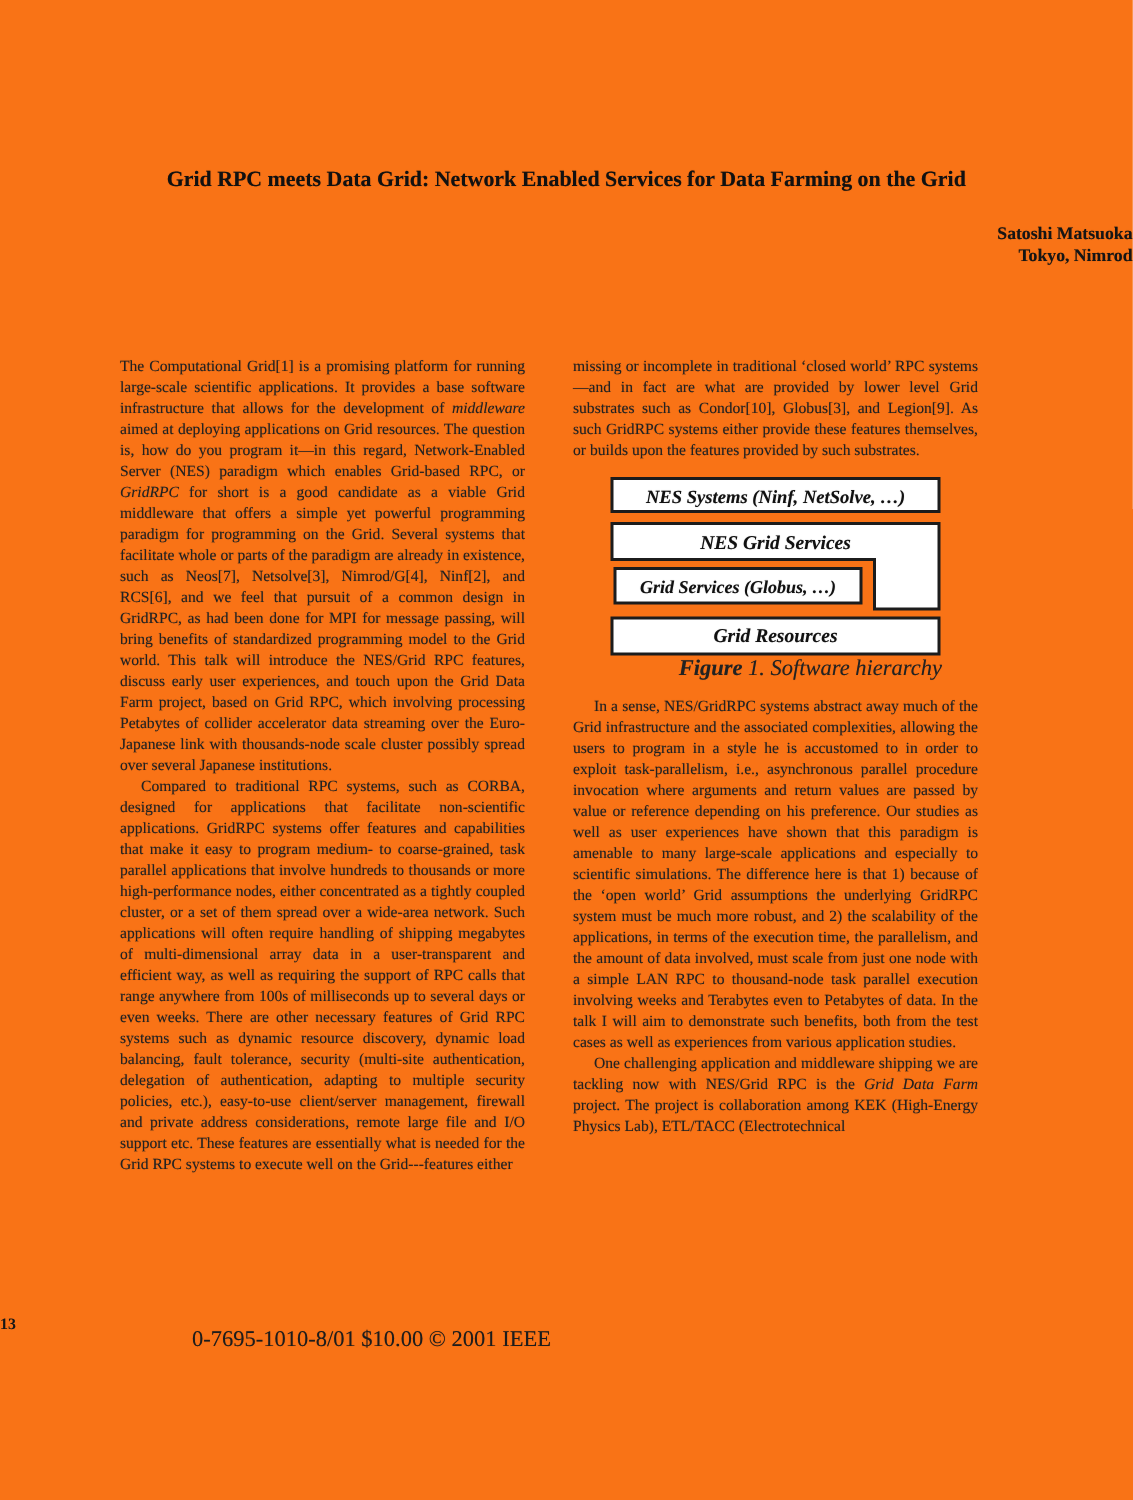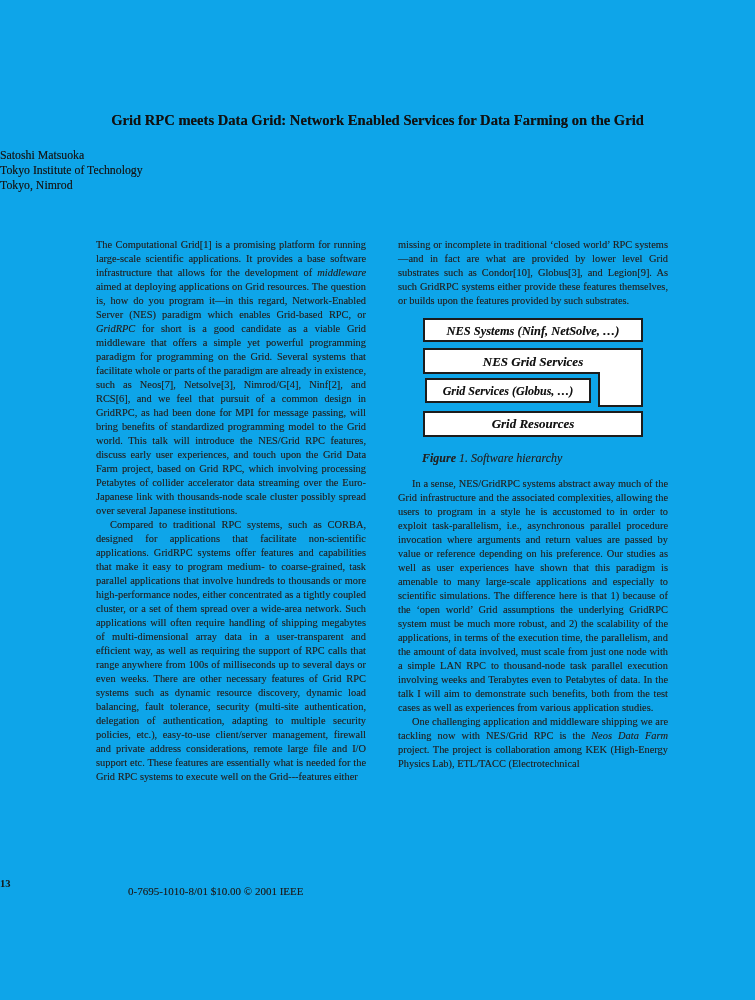--- a/index.html
+++ b/index.html
@@ -4,86 +4,85 @@
 <style>
   html, body { margin: 0; padding: 0; }
   body {
     width: 755px; height: 1000px;
     background: #fdfdfc;
     font-family: "Liberation Serif", "DejaVu Serif", serif;
     color: #1e1e1e;
     position: relative;
     overflow: hidden;
   }
-  .page { position: absolute; inset: 0; background: #0ea5e9; }
+  .page { position: absolute; inset: 0; background: #f97316; }
 
   .title {
     position: absolute; top: 112px; left: 40px; right: 40px;
     text-align: center; font-weight: bold; font-size: 14.6px;
     color: #111;
     text-shadow: 0 0 0.5px rgba(20,20,20,.55);
   }
   .authors {
     position: absolute; top: 148px; left: 0; width: 100%;
-    text-align: left; font-weight: normal; font-size: 11.8px;
+    text-align: right; font-weight: bold; font-size: 11.8px;
     line-height: 15px; color: #151515;
     text-shadow: 0 0 0.5px rgba(20,20,20,.5);
   }
   .authors div { margin: 0; }
 
   .columns {
-    position: absolute; top: 238px; left: 96px; width: 572px;
+    position: absolute; top: 238px; left: 80px; width: 572px;
     display: flex; gap: 32px;
   }
   .col {
     width: 278px; font-size: 10.4px; line-height: 14px;
     text-align: justify; color: #222;
     text-shadow: 0 0 0.6px rgba(40,40,40,.45);
   }
   .col p { margin: 0; }
   .col p.indent { text-indent: 14px; }
 
   .figure-block { width: 222px; margin: 9px auto 12px auto; font-style: italic; }
   .figure-block svg { display: block; }
   .fig-caption {
-    margin-top: 12px; text-align: left; font-size: 12px;
+    text-align: right; font-size: 15px;
     color: #222; text-shadow: 0 0 0.5px rgba(40,40,40,.4);
   }
   .fig-caption b { font-weight: bold; }
 
   svg .boxline { fill: #ffffff; stroke: #1c1c1c; stroke-width: 2; }
   svg text {
     font-family: "Liberation Serif", "DejaVu Serif", serif;
     font-weight: bold; fill: #111; text-anchor: middle;
   }
   svg .t1 { font-size: 12.4px; }
   svg .t2 { font-size: 13px; }
   svg .t3 { font-size: 12px; }
 
   .footer-copyright {
     position: absolute; left: 88px; top: 885px;
-    font-size: 11px; color: #1c1c1c;
+    font-size: 15px; color: #1c1c1c;
     text-shadow: 0 0 0.5px rgba(30,30,30,.45);
     padding-left: 40px;
   }
   .page-number {
     position: absolute; left: 0; top: 878px; width: 100%;
     text-align: left; font-size: 10.6px; font-weight: bold; color: #161616;
   }
 </style>
 </head>
 <body>
 
 <div class="page">
 
   <div class="title">Grid RPC meets Data Grid: Network Enabled Services for Data Farming on the Grid</div>
 
   <div class="authors">
     <div>Satoshi Matsuoka</div>
-    <div>Tokyo Institute of Technology</div>
     <div>Tokyo, Nimrod</div>
   </div>
 
   <div class="columns">
 
     <div class="col">
       <p><span>The Computational Grid[1] is a promising platform for running large-scale scientific applications.  It provides a base software infrastructure that allows for the development of </span><i>middleware</i><span> aimed at deploying applications on Grid resources.  The question is, how do you program it—in this regard,  Network-Enabled Server (NES) paradigm which enables Grid-based RPC, or </span><i>GridRPC</i><span> for short is a good candidate as a viable Grid middleware that offers a simple yet powerful programming paradigm for programming on the Grid. Several systems that facilitate whole or parts of the paradigm are already in existence, such as Neos[7], Netsolve[3], Nimrod/G[4], Ninf[2], and RCS[6], and we feel that pursuit of a common design in GridRPC, as had been done for MPI for message passing, will bring benefits of standardized programming model to the Grid  world.   This talk will introduce the NES/Grid RPC features, discuss early user  experiences, and touch upon the Grid Data Farm project, based on Grid RPC, which  involving  processing Petabytes of collider accelerator  data  streaming  over  the  Euro-Japanese  link with  thousands-node scale  cluster  possibly  spread  over several Japanese institutions.</span></p>
       <p class="indent">Compared  to  traditional  RPC  systems,  such  as CORBA, designed for applications that  facilitate  non-scientific applications. GridRPC systems offer features and capabilities  that  make  it easy to  program medium- to coarse-grained,  task  parallel  applications  that  involve hundreds to thousands or more high-performance nodes, either concentrated as a tightly coupled cluster, or a set of them spread over a wide-area network. Such applications will often require handling of shipping megabytes of multi-dimensional array data in a user-transparent and efficient way, as well as requiring the support of RPC calls that range anywhere from 100s of milliseconds up to several days or even weeks. There are other necessary features of Grid RPC systems such as dynamic resource discovery, dynamic load balancing, fault tolerance, security (multi-site authentication, delegation of authentication, adapting to  multiple  security  policies,  etc.),  easy-to-use client/server management, firewall and private address considerations, remote large file and I/O support etc. These features are essentially what is needed for the Grid RPC systems to execute well on the Grid---features either</p>
     </div>
 
@@ -101,21 +100,21 @@
           <rect class="boxline" x="4" y="62" width="164" height="23"></rect>
           <text class="t3" x="86" y="78">Grid Services (Globus, …)</text>
 
           <rect class="boxline" x="2" y="95" width="218" height="24"></rect>
           <text class="t2" x="111" y="111">Grid Resources</text>
         </svg>
         <div class="fig-caption"><b>Figure</b><span> 1. Software hierarchy</span></div>
       </div>
 
       <p class="indent">In a sense, NES/GridRPC systems abstract away much of the Grid infrastructure and the associated complexities, allowing the users to program in a style he is accustomed to in order to exploit task-parallelism, i.e., asynchronous parallel procedure invocation where arguments and return values are passed by value or reference depending on his preference. Our studies as well as user experiences have shown that this paradigm is amenable to many large-scale applications and especially to scientific simulations. The difference here is that 1) because of the ‘open world’ Grid assumptions  the  underlying  GridRPC  system  must  be much  more  robust,  and  2)  the  scalability  of  the applications, in terms of the execution time, the parallelism, and the amount of data involved, must scale from just one node  with  a  simple  LAN  RPC  to  thousand-node  task parallel execution involving weeks and Terabytes even to Petabytes of data. In the talk I will aim to demonstrate such  benefits,  both  from  the  test  cases  as  well  as experiences from various application studies.</p>
-      <p class="indent"><span>One challenging  application and middleware shipping we are tackling now with NES/Grid RPC is the </span><i>Neos Data Farm</i><span> project. The project is  collaboration among KEK (High-Energy Physics Lab), ETL/TACC (Electrotechnical</span></p>
+      <p class="indent"><span>One challenging  application and middleware shipping we are tackling now with NES/Grid RPC is the </span><i>Grid Data Farm</i><span> project. The project is  collaboration among KEK (High-Energy Physics Lab), ETL/TACC (Electrotechnical</span></p>
     </div>
 
   </div>
 
   <div class="page-number">13</div>
   <div class="footer-copyright">0-7695-1010-8/01 $10.00 © 2001 IEEE</div>
 
 </div>
 
 </body></html>

